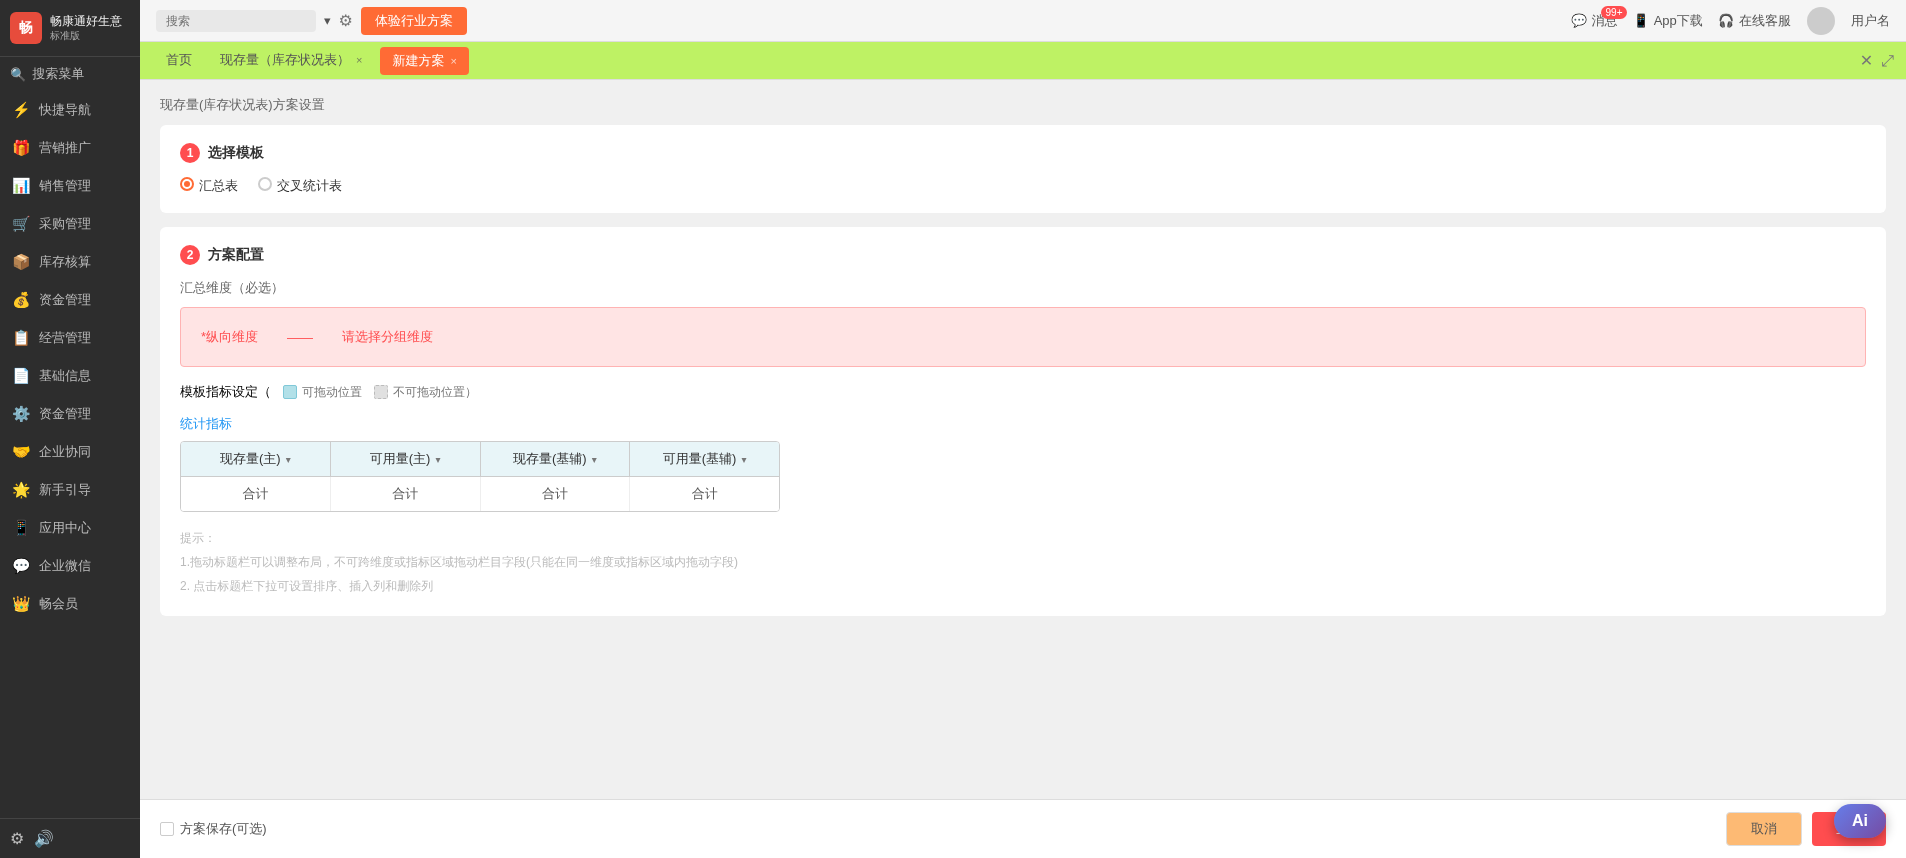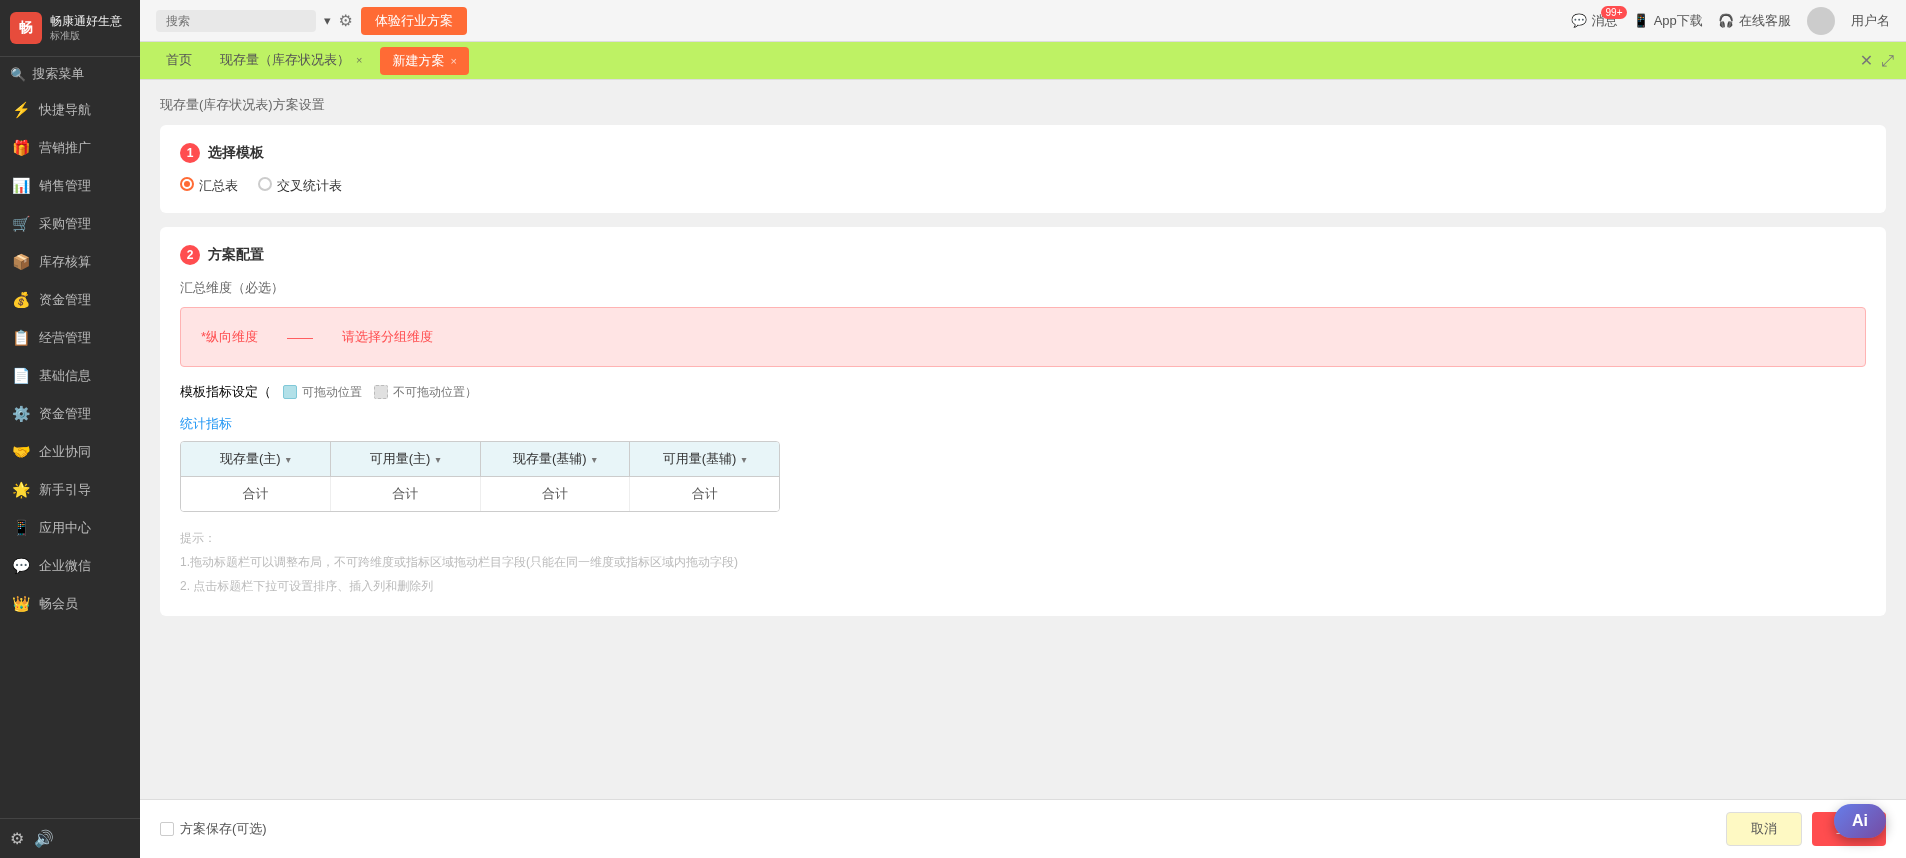--- a/index.html
+++ b/index.html
@@ -178,21 +178,21 @@
       border-top: 1px solid #ddd;
     }
     .save-checkbox { display: flex; align-items: center; gap: 6px; cursor: pointer; }
     .checkbox-box {
       width: 14px; height: 14px; border: 1px solid #ccc; border-radius: 2px;
       display: flex; align-items: center; justify-content: center;
     }
     .save-label { font-size: 13px; color: #555; }
     .bottom-buttons { margin-left: auto; display: flex; gap: 10px; }
     .btn-cancel {
-      background: #fef9c3; border: 1px solid #ddd; border-radius: 4px;
+      background: #fdba74; border: 1px solid #ddd; border-radius: 4px;
       padding: 7px 24px; font-size: 13px; color: #555; cursor: pointer;
     }
     .btn-query {
       background: #ff4d4f; border: none; border-radius: 4px;
       padding: 7px 24px; font-size: 13px; color: white; cursor: pointer;
     }
 
     
     .ai-bubble {
       position: fixed; bottom: 20px; right: 20px;

